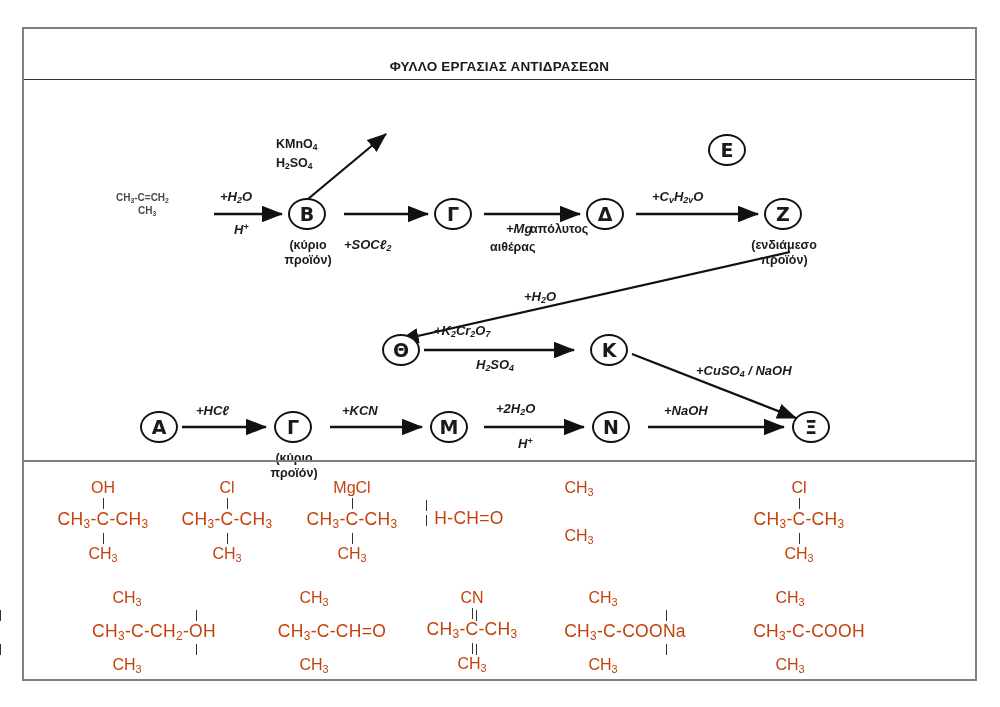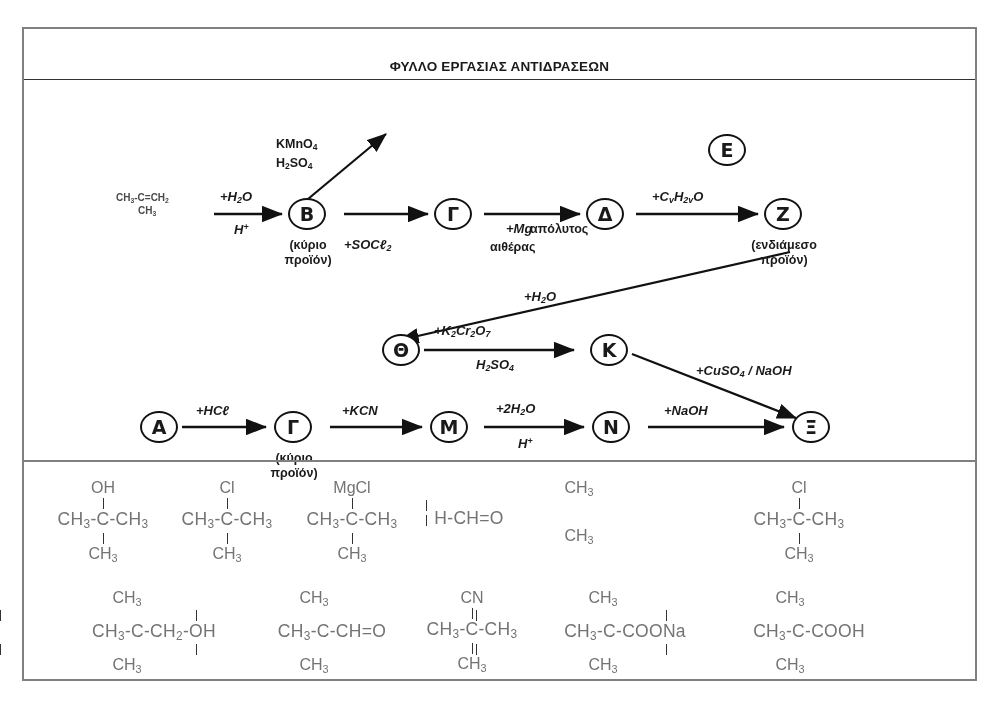--- a/index.html
+++ b/index.html
@@ -160,21 +160,21 @@
     width: 100%; height: 100%;
     pointer-events: none;
     overflow: visible;
   }
 
   
   .formula {
     position: absolute;
     text-align: center;
     font-family: "Liberation Sans", sans-serif;
-    color: #737373;
+    color: #c2410c;
     line-height: 1;
     white-space: nowrap;
   }
   .f-top, .f-bot {
     font-size: 16px;
     font-weight: normal;
   }
   .f-mid {
     font-size: 17.5px;
     font-weight: normal;

